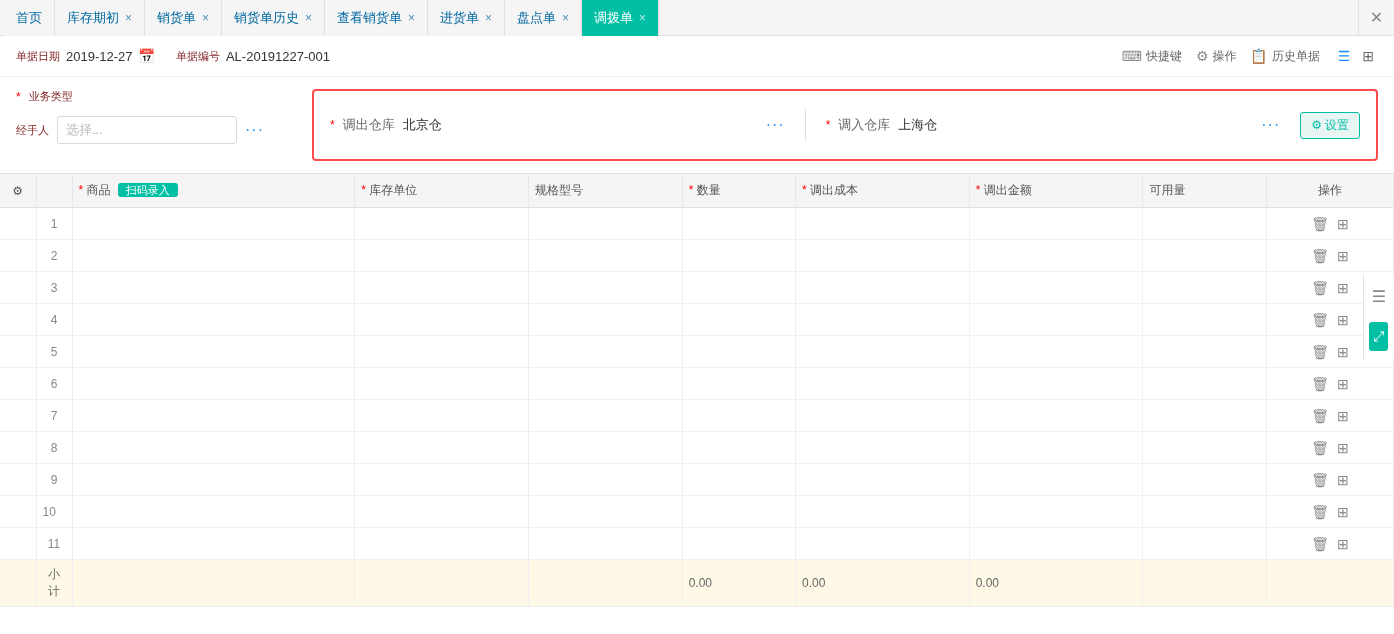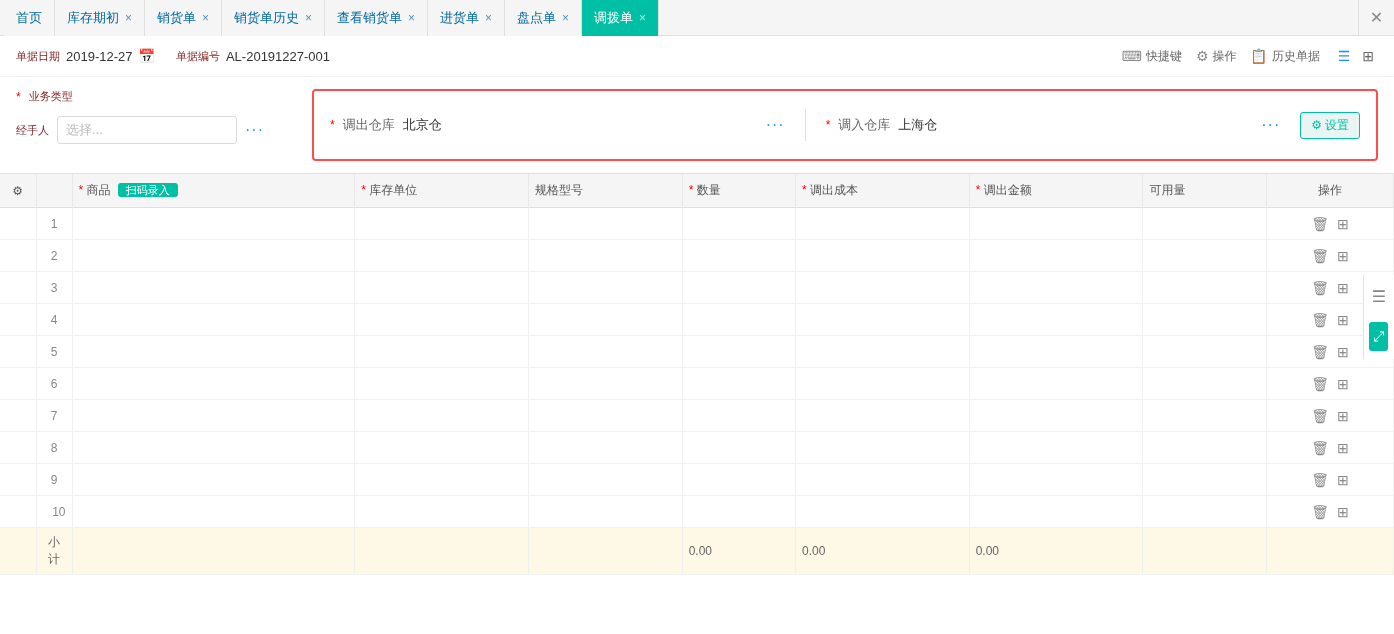--- a/index.html
+++ b/index.html
@@ -543,21 +543,38 @@
         <td></td>
         <td>
           <div class="op-icons">
             <span class="op-icon">🗑</span>
             <span class="op-icon">⊞</span>
           </div>
         </td>
       </tr>
         <tr>
         <td></td>
-        <td style="text-align:right;color:#888;">10</td>
+        <td style="text-align:left;color:#888;">10</td>
+        <td></td>
+        <td></td>
+        <td></td>
+        <td></td>
+        <td></td>
+        <td></td>
+        <td></td>
+        <td>
+          <div class="op-icons">
+            <span class="op-icon">🗑</span>
+            <span class="op-icon">⊞</span>
+          </div>
+        </td>
+      </tr>
+        <tr>
+        <td></td>
+        <td style="text-align:center;color:#888;">11</td>
         <td></td>
         <td></td>
         <td></td>
         <td></td>
         <td></td>
         <td></td>
         <td></td>
         <td>
           <div class="op-icons">
             <span class="op-icon">🗑</span>

